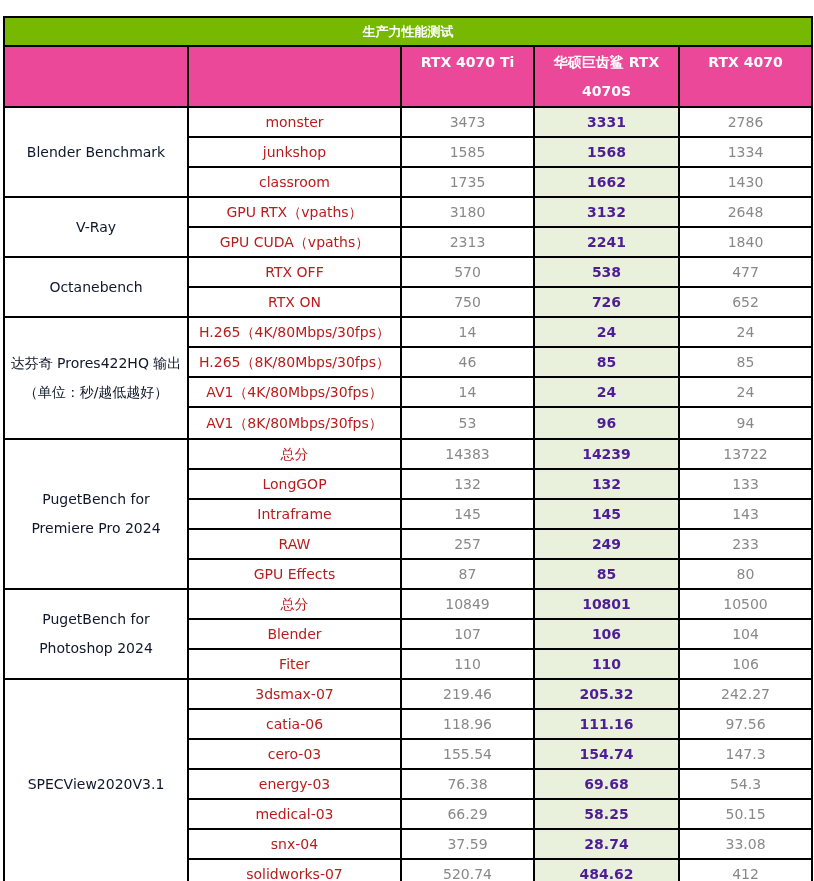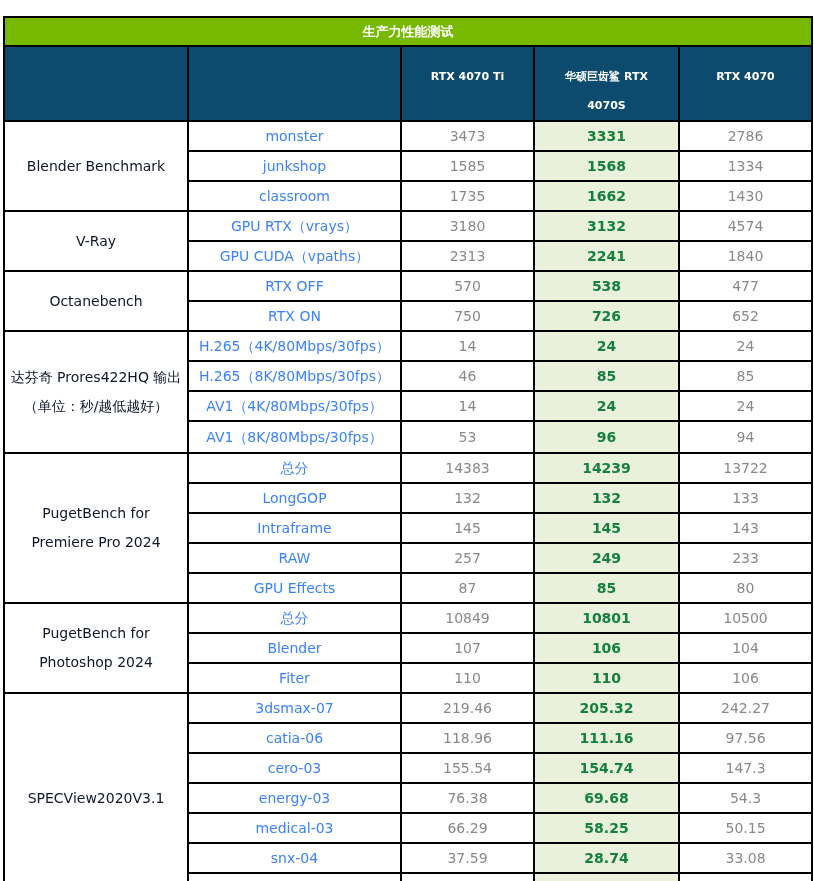--- a/index.html
+++ b/index.html
@@ -5,26 +5,26 @@
   html, body { margin: 0; padding: 0; background: #ffffff; }
   body { width: 814px; height: 881px; position: relative; overflow: hidden;
          font-family: "DejaVu Sans", "Liberation Sans", sans-serif; }
   .wrap { position: absolute; left: 3px; top: 16px; width: 808px; }
   table { border-collapse: collapse; width: 808px; table-layout: fixed; }
   td { border: 2px solid #000; text-align: center; vertical-align: middle;
        padding: 0; font-size: 14px; color: #222; height: 28px; line-height: 28px;
        white-space: nowrap; overflow: hidden; }
   .title-row td { background: #76b900; color: #ffffff; font-weight: bold;
                   font-size: 13px; height: 27px; line-height: 27px; border-color: #000; }
-  .head-row td { background: #0c4a6e; color: #fff; font-weight: bold; font-size: 11px;
-                 height: 58px; line-height: 29px; vertical-align: top; padding-top: 15px; }
+  .head-row td { background: #ec4899; color: #fff; font-weight: bold; font-size: 14px;
+                 height: 58px; line-height: 29px; vertical-align: top; padding-top: 1px; }
   td.group { color: #0f172a; line-height: 29px; white-space: normal; }
-  td.test { color: #3b82f6; }
+  td.test { color: #b91c1c; }
   td.v { color: #888; }
-  td.hl { background: #e9f0dc; color: #15803d; font-weight: bold; }
+  td.hl { background: #e9f0dc; color: #4c1d95; font-weight: bold; }
   .tall td { height: 30px; line-height: 30px; }
 </style>
 </head>
 <body>
 
 <div class="wrap">
   <table>
     <colgroup>
       <col style="width:184px">
       <col style="width:213px">
@@ -68,24 +68,24 @@
         <tr>
           <td class="test">classroom</td>
           <td class="v">1735</td>
           <td class="v hl">1662</td>
           <td class="v">1430</td>
         </tr>
         <tr>
           <td class="group" rowspan="2">
             <div>V-Ray</div>
           </td>
-          <td class="test">GPU RTX（vrays）</td>
+          <td class="test">GPU RTX（vpaths）</td>
           <td class="v">3180</td>
           <td class="v hl">3132</td>
-          <td class="v">4574</td>
+          <td class="v">2648</td>
         </tr>
         <tr>
           <td class="test">GPU CUDA（vpaths）</td>
           <td class="v">2313</td>
           <td class="v hl">2241</td>
           <td class="v">1840</td>
         </tr>
         <tr>
           <td class="group" rowspan="2">
             <div>Octanebench</div>

